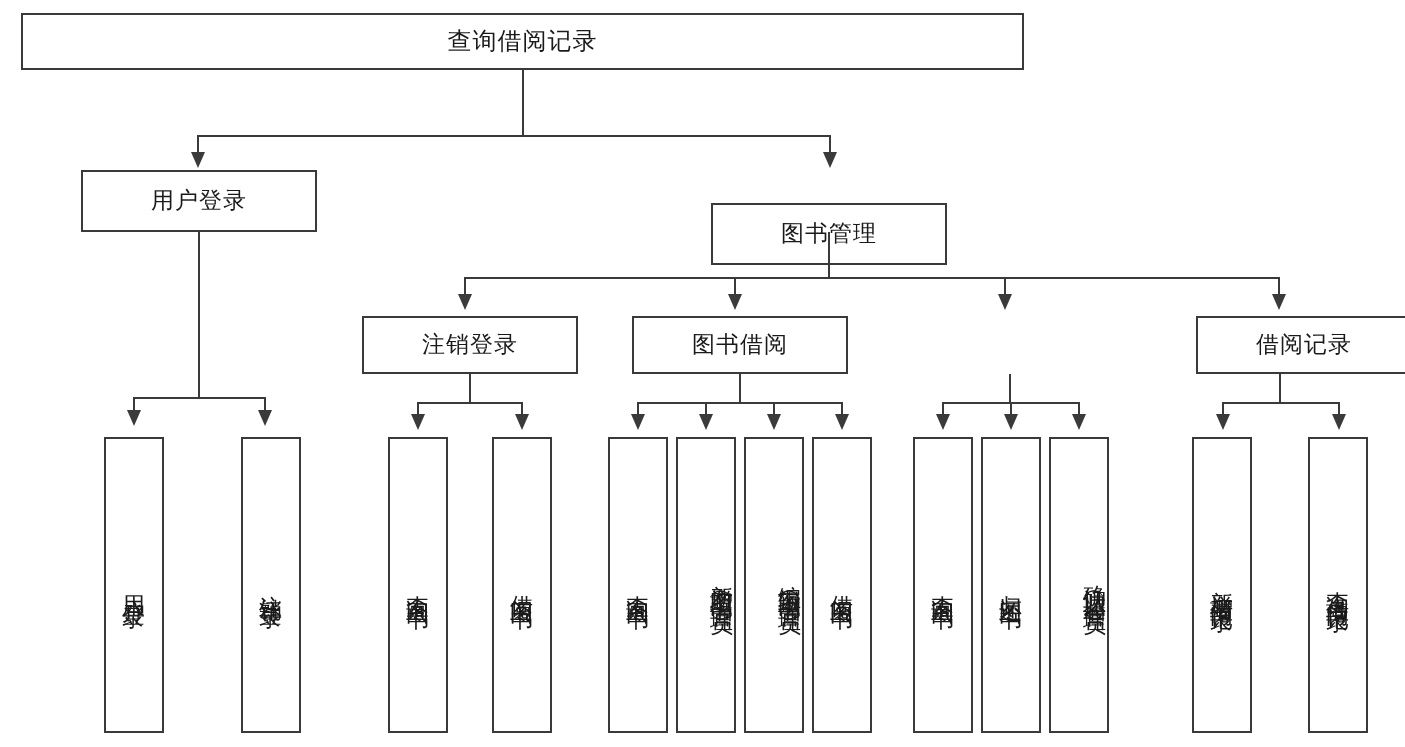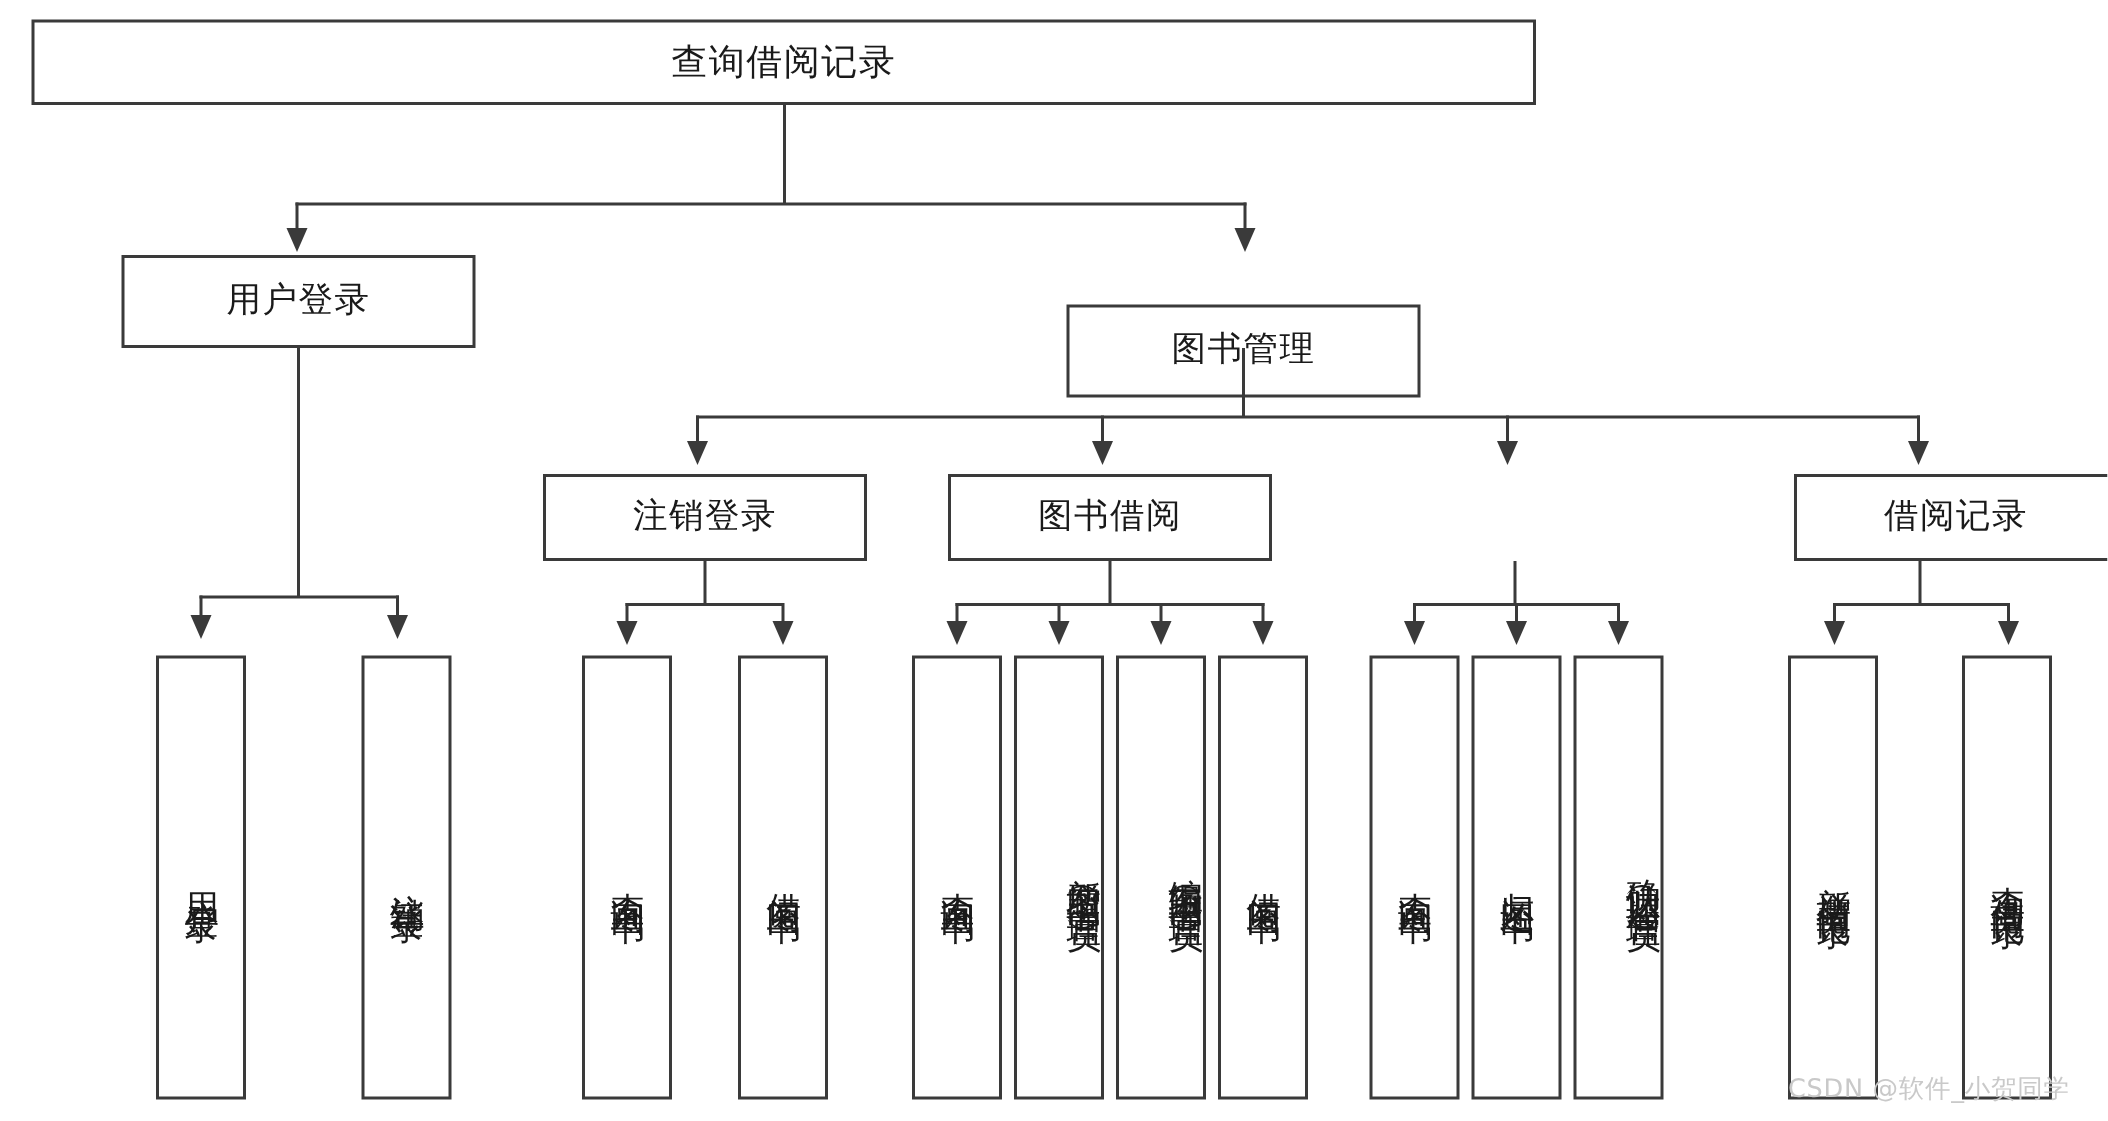--- a/index.html
+++ b/index.html
@@ -193,15 +193,14 @@
     <span>确认归还（管理员）</span>
   </div>
 
   <div class="node v" style="left:1192px; top:437px; width:60px; height:296px;">
     <span>新增借阅记录</span>
   </div>
   <div class="node v" style="left:1308px; top:437px; width:60px; height:296px;">
     <span>查询借阅记录</span>
   </div>
 
-  <div class="watermark" style="left:1192px; top:714px;">CSDN @软件_小贺同学</div>
 
 </div>
 
 </body></html>

